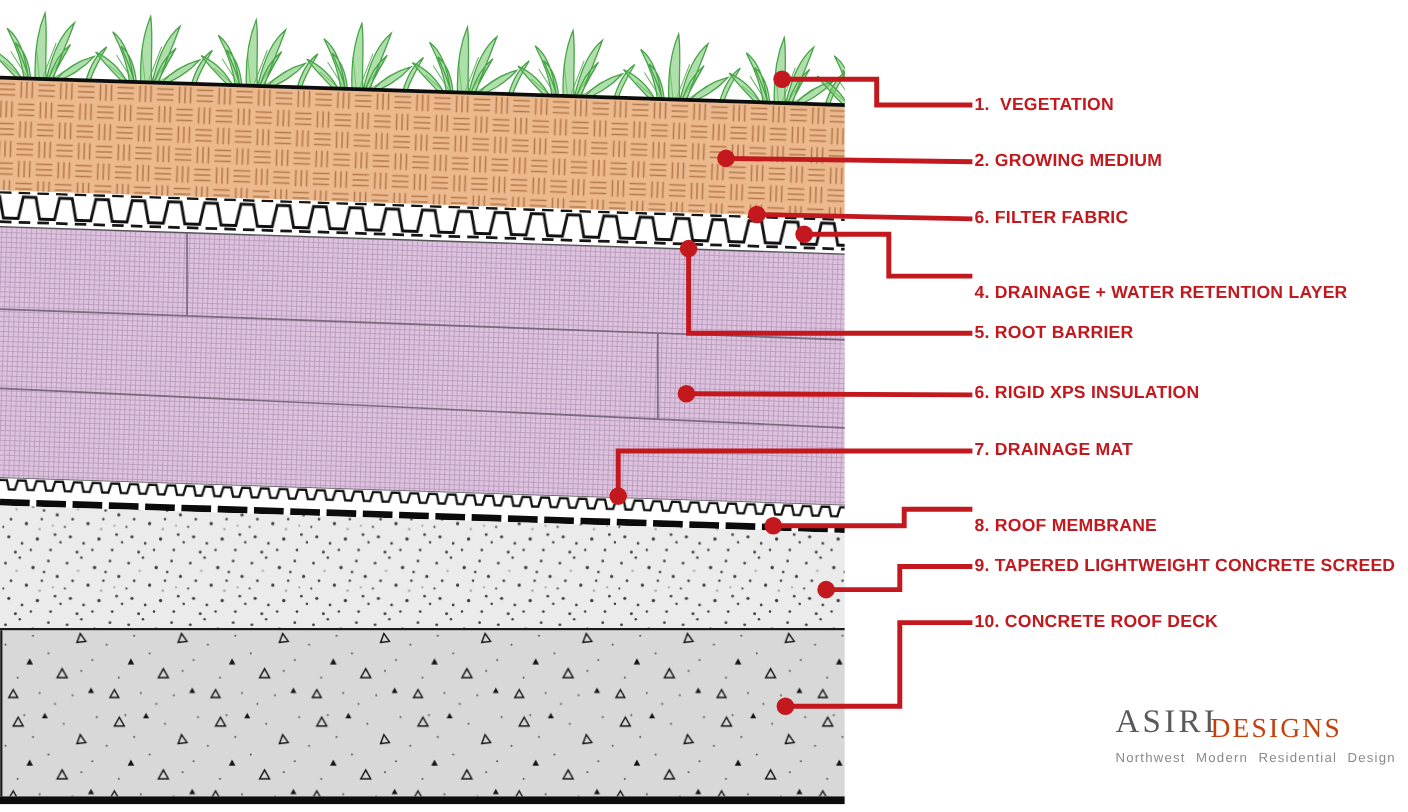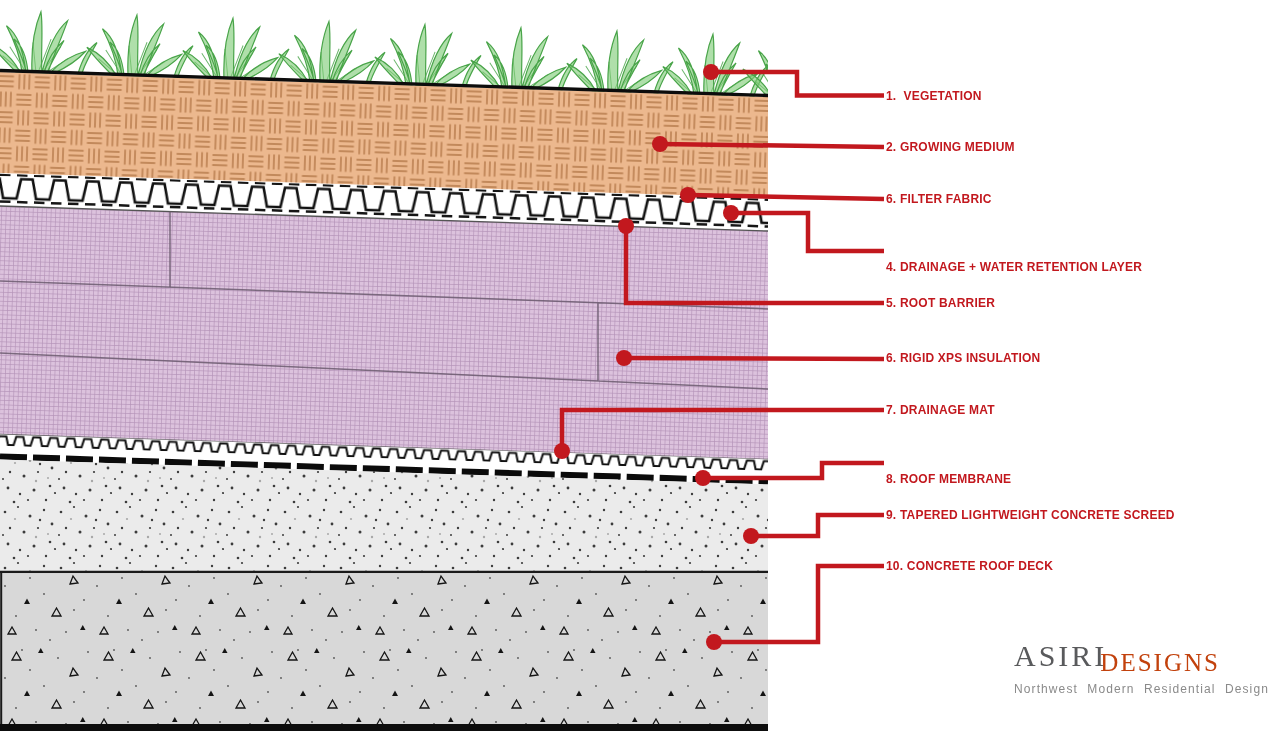--- a/index.html
+++ b/index.html
@@ -3,21 +3,21 @@
 <meta charset="utf-8">
 <style>
   html,body{margin:0;padding:0;background:#ffffff;}
   .stage{
     position:relative;width:1280px;height:738px;background:#ffffff;
     overflow:hidden;font-family:"Liberation Sans",sans-serif;
   }
   .stage svg{position:absolute;left:0;top:0;}
   .label{
     position:absolute;left:886px;height:22px;line-height:22px;
-    font-size:12px;font-weight:bold;color:#c2181e;
+    font-size:16px;font-weight:bold;color:#c2181e;
     letter-spacing:0.2px;white-space:pre;
   }
   .logo{position:absolute;left:1014px;top:636px;width:252px;color:#595a5c;}
   .logo-row{white-space:nowrap;}
   .logo-main{
     font-family:"Liberation Serif",serif;font-size:30px;line-height:40px;
     letter-spacing:3px;color:#595a5c;
   }
   .logo-sub{
     font-family:"Liberation Serif",serif;font-size:25px;

